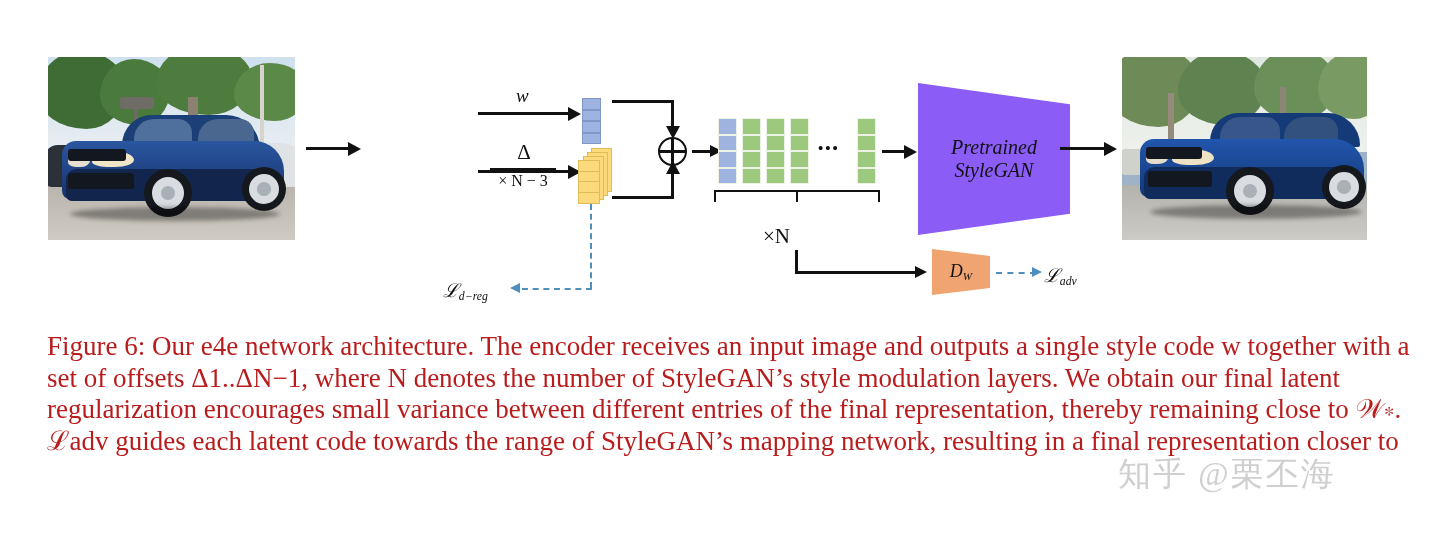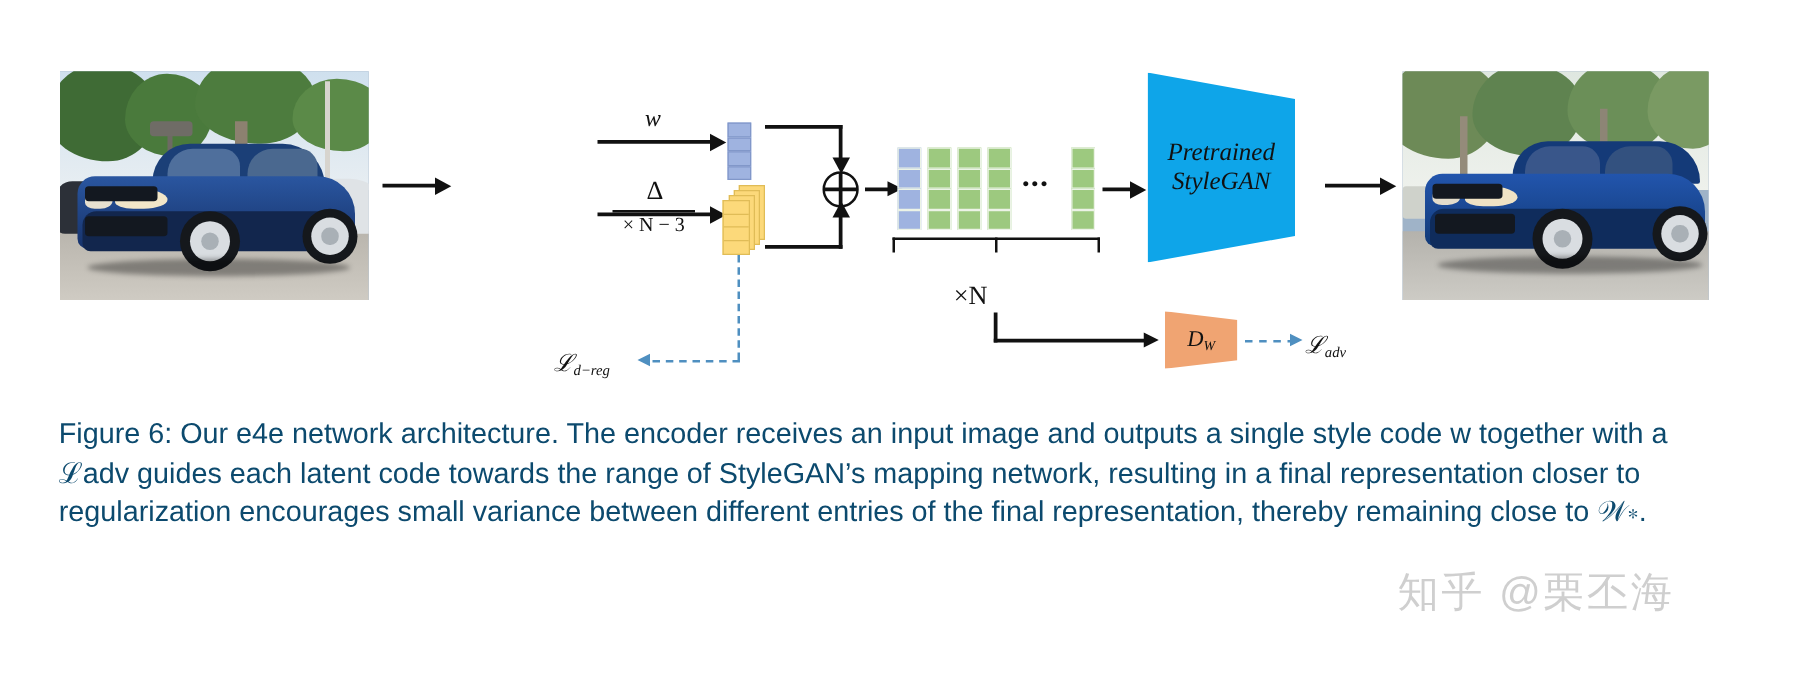--- a/index.html
+++ b/index.html
@@ -61,32 +61,32 @@
 
   .brace{position:absolute;}
   .brace .bh{position:absolute;left:0;right:0;top:0;height:2.2px;background:#111;}
   .brace .bl{position:absolute;left:0;top:0;width:2.2px;height:12px;background:#111;}
   .brace .br{position:absolute;right:0;top:0;width:2.2px;height:12px;background:#111;}
   .brace .bm{position:absolute;left:50%;top:0;width:2.2px;height:12px;margin-left:-1.1px;background:#111;}
 
   
   #caption{
     position:absolute;left:47px;top:331px;width:1322px;
-    font-size:23px;line-height:31.6px;color:#0c4a6e;
-    font-family:Liberation Sans, sans-serif;
+    font-size:27px;line-height:31.6px;color:#b91c1c;
+    font-family:Liberation Serif, serif;
     text-align:justify;
   }
   #caption .cline{white-space:nowrap;}
   .cal{font-family:"Liberation Serif", serif;font-style:italic;}
 
   #watermark{
     position:absolute;left:1118px;top:452px;
     font-size:33px;color:rgba(140,140,140,.42);
     letter-spacing:2px;white-space:nowrap;
-    font-family:Liberation Sans, sans-serif;
+    font-family:Liberation Serif, serif;
     pointer-events:none;
   }
 </style>
 </head>
 <body>
 
 <div id="root">
 
   <div id="figure">
 
@@ -217,21 +217,21 @@
       <div class="br"></div>
       <div class="bm"></div>
     </div>
     <div class="mlabel" style="left:763px;top:224px;font-size:21px;">
       <span>×N</span>
     </div>
 
     <div class="ln" style="left:882px;top:150px;width:26px;height:3px;"></div>
     <div class="arrowhead" style="left:904px;top:144.5px;border-left:13px solid #111;border-top:7px solid transparent;border-bottom:7px solid transparent;"></div>
 
-    <div class="trap" style="left:918px;top:58px;width:118px;height:152px;background:#0ea5e9;
+    <div class="trap" style="left:918px;top:83px;width:152px;height:152px;background:#8b5cf6;
                 clip-path:polygon(0% 0%, 100% 14%, 100% 86%, 0% 100%);">
       <span class="lbl" style="font-size:20px;">
         <span>Pretrained</span><br>
         <span>StyleGAN</span>
       </span>
     </div>
 
     <div class="ln" style="left:1060px;top:147px;width:48px;height:3px;"></div>
     <div class="arrowhead" style="left:1104px;top:141.5px;border-left:13px solid #111;border-top:7px solid transparent;border-bottom:7px solid transparent;"></div>
 
@@ -283,19 +283,20 @@
     <div class="dln h" style="left:522px;top:288px;width:70px;height:0;"></div>
     <div class="arrowhead" style="left:510px;top:283px;border-right:10px solid #4f8fc0;border-top:5.5px solid transparent;border-bottom:5.5px solid transparent;"></div>
     <div class="mlabel" style="left:443px;top:277px;font-size:19px;">
       <span class="cal">ℒ</span><span class="sub">d−reg</span>
     </div>
 
   </div>
 
   <div id="caption">
     <div class="cline">Figure 6: Our e4e network architecture. The encoder receives an input image and outputs a single style code w together with a</div>
+    <div class="cline">set of offsets Δ1..ΔN−1, where N denotes the number of StyleGAN’s style modulation layers. We obtain our final latent</div>
+    <div class="cline">regularization encourages small variance between different entries of the final representation, thereby remaining close to 𝒲∗.</div>
     <div class="cline">ℒadv guides each latent code towards the range of StyleGAN’s mapping network, resulting in a final representation closer to</div>
-    <div class="cline">regularization encourages small variance between different entries of the final representation, thereby remaining close to 𝒲∗.</div>
   </div>
 
   <div id="watermark">知乎 @栗丕海</div>
 
 </div>
 
 </body></html>

